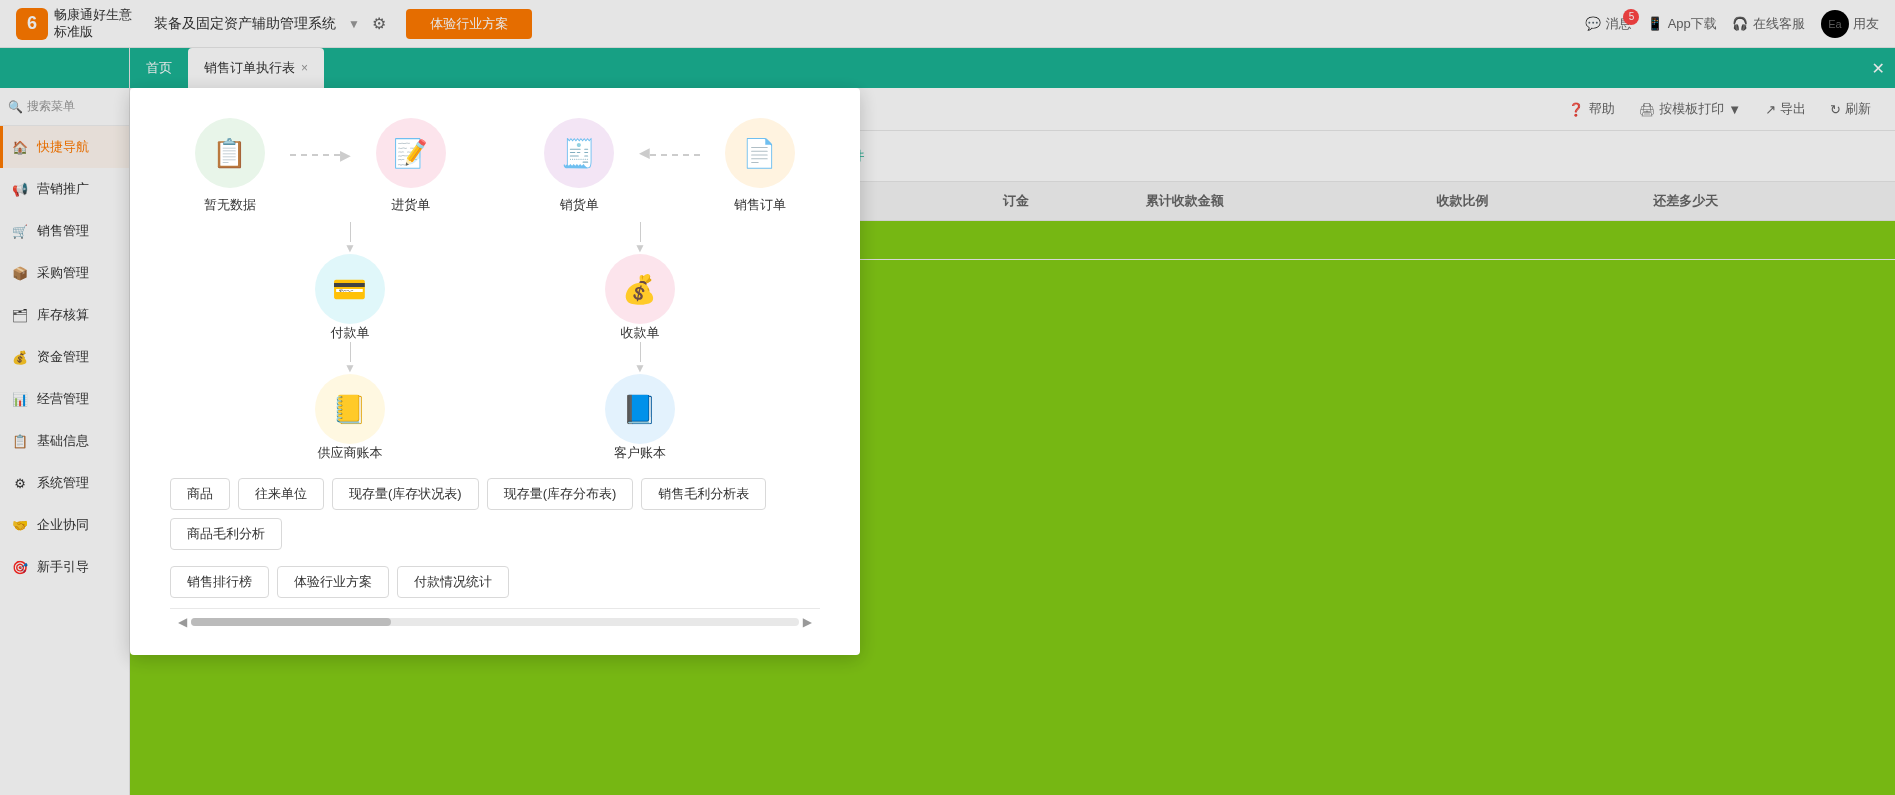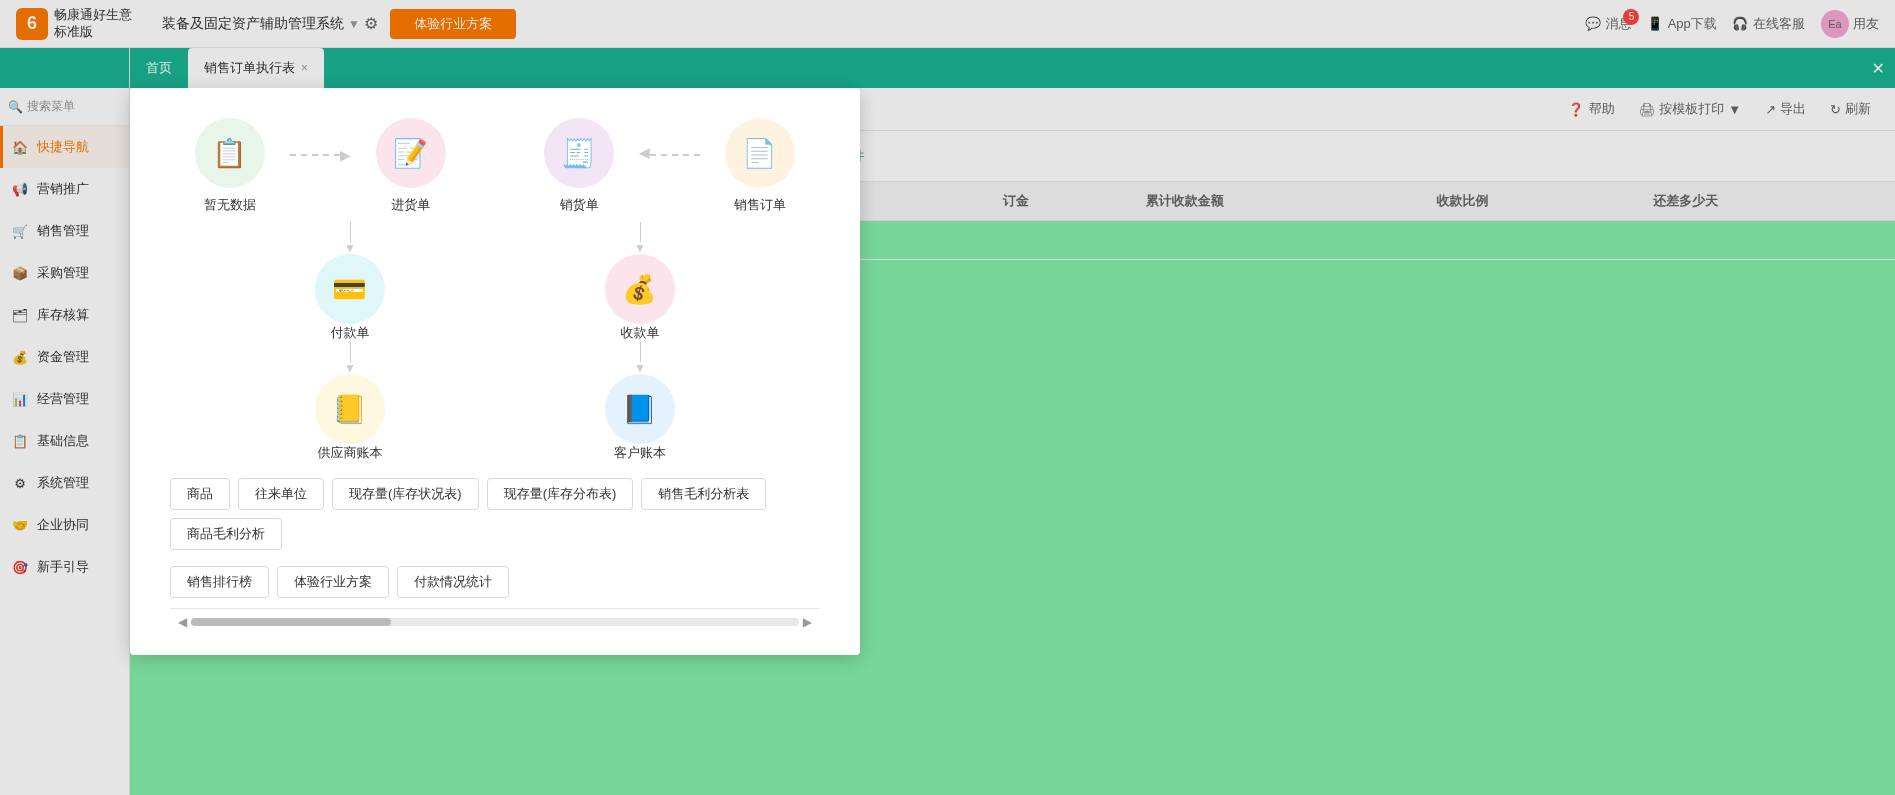--- a/index.html
+++ b/index.html
@@ -9,29 +9,29 @@
     .app-wrapper { display: flex; flex-direction: column; height: 795px; width: 1895px; }
     .top-bar { height: 48px; background: #fff; display: flex; align-items: center; padding: 0 16px; border-bottom: 1px solid #e8e8e8; flex-shrink: 0; }
     .main-area { display: flex; flex: 1; overflow: hidden; }
     .sidebar { width: 130px; background: #fff; border-right: 1px solid #e8e8e8; flex-shrink: 0; display: flex; flex-direction: column; }
     .content-area { flex: 1; display: flex; flex-direction: column; background: #f0f2f5; }
 
     
     .logo-area { display: flex; align-items: center; gap: 6px; width: 130px; }
     .logo-icon { width: 32px; height: 32px; background: #ff7a00; border-radius: 6px; display: flex; align-items: center; justify-content: center; color: #fff; font-size: 18px; font-weight: bold; }
     .logo-text { font-size: 13px; color: #333; line-height: 1.3; }
-    .app-title-area { display: flex; align-items: center; gap: 4px; flex: 1; margin-left: 16px; }
+    .app-title-area { display: flex; align-items: center; gap: 12px; flex: 1; margin-left: 8px; }
     .app-title { font-size: 14px; color: #333; }
     .app-title-dropdown { color: #999; font-size: 12px; cursor: pointer; }
     .settings-icon { color: #666; cursor: pointer; font-size: 16px; }
     .trial-btn { background: #ff7a00; color: #fff; border: none; padding: 6px 24px; border-radius: 4px; cursor: pointer; font-size: 13px; margin-left: 8px; }
     .top-right { display: flex; align-items: center; gap: 16px; margin-left: auto; }
     .top-right-item { display: flex; align-items: center; gap: 4px; color: #666; font-size: 13px; cursor: pointer; position: relative; }
     .badge { background: #ff4444; color: #fff; font-size: 10px; border-radius: 8px; padding: 0 4px; min-width: 16px; height: 16px; display: inline-flex; align-items: center; justify-content: center; position: absolute; top: -6px; right: -8px; }
-    .avatar { width: 28px; height: 28px; background: #f9a8d4; border-radius: 50%; display: flex; align-items: center; justify-content: center; font-size: 11px; color: #666; }
+    .avatar { width: 28px; height: 28px; background: #000000; border-radius: 50%; display: flex; align-items: center; justify-content: center; font-size: 11px; color: #666; }
 
     
     .tab-bar { background: #1ab394; display: flex; align-items: center; height: 40px; padding: 0 0 0 130px; }
     .tab-item { padding: 0 16px; height: 40px; display: flex; align-items: center; cursor: pointer; font-size: 13px; }
     .tab-item.home { color: #fff; }
     .tab-item.active { background: #fff; color: #333; border-radius: 4px 4px 0 0; }
     .tab-close { margin-left: 6px; color: #999; font-size: 12px; cursor: pointer; }
     .tab-close-global { margin-left: auto; margin-right: 10px; color: #fff; cursor: pointer; font-size: 16px; }
 
     
@@ -43,21 +43,21 @@
     .toolbar { background: #fff; padding: 8px 16px; display: flex; align-items: center; gap: 8px; border-bottom: 1px solid #e8e8e8; justify-content: flex-end; }
     .toolbar-btn { display: flex; align-items: center; gap: 4px; color: #666; font-size: 13px; cursor: pointer; padding: 4px 8px; }
     .query-section { background: #fff; padding: 10px 16px; display: flex; align-items: center; gap: 8px; border-bottom: 1px solid #e8e8e8; }
     .date-input { border: 1px solid #d9d9d9; border-radius: 4px; padding: 5px 8px; font-size: 13px; width: 130px; color: #bbb; }
     .status-select { border: 1px solid #d9d9d9; border-radius: 4px; padding: 5px 8px; font-size: 13px; width: 200px; color: #333; }
     .search-btn { background: #ff7a00; color: #fff; border: none; padding: 6px 16px; border-radius: 4px; cursor: pointer; font-size: 13px; }
     .setting-btn { background: #fff; color: #ff7a00; border: 1px solid #ff7a00; padding: 5px 12px; border-radius: 4px; cursor: pointer; font-size: 13px; }
     .more-conditions { color: #1ab394; font-size: 13px; cursor: pointer; padding: 4px 8px; }
 
     
-    .table-container { background: #86efac; margin: 0; overflow: auto; flex: 1; }
+    .table-container { background: #84cc16; margin: 0; overflow: auto; flex: 1; }
     .data-table { width: 100%; border-collapse: collapse; }
     .data-table th { background: #f5f5f5; padding: 10px 12px; text-align: left; font-size: 13px; color: #666; border-bottom: 1px solid #e8e8e8; white-space: nowrap; }
     .data-table td { padding: 10px 12px; border-bottom: 1px solid #f0f0f0; font-size: 13px; color: #333; }
     .no-data { text-align: left; padding: 60px; color: #999; font-size: 14px; }
 
     
     .overlay { position: fixed; top: 0; left: 0; right: 0; bottom: 0; background: rgba(0,0,0,0.1); z-index: 100; display: flex; align-items: flex-start; justify-content: flex-start; padding-top: 88px; padding-left: 130px; }
     .modal { background: #fff; border-radius: 4px; box-shadow: 0 4px 20px rgba(0,0,0,0.2); width: 730px; padding: 30px 40px 20px; position: relative; }
     .flow-node { display: flex; flex-direction: column; align-items: center; gap: 8px; min-width: 120px; }
     .flow-circle { width: 70px; height: 70px; border-radius: 50%; display: flex; align-items: center; justify-content: center; font-size: 28px; }

